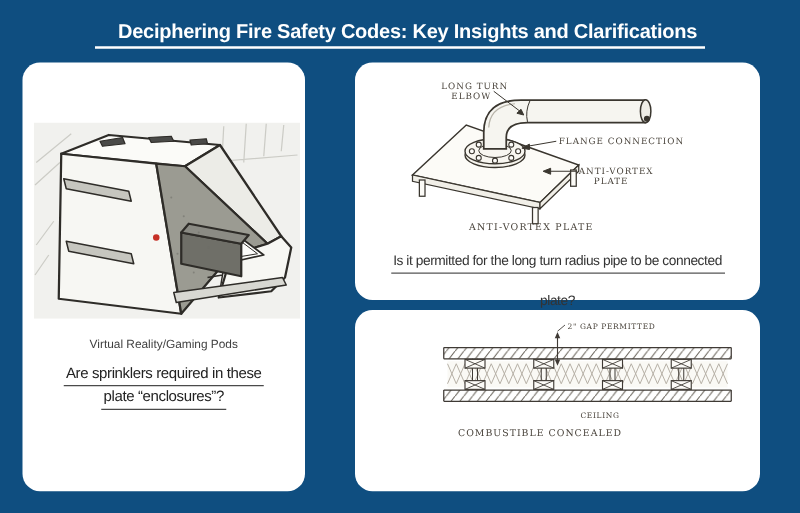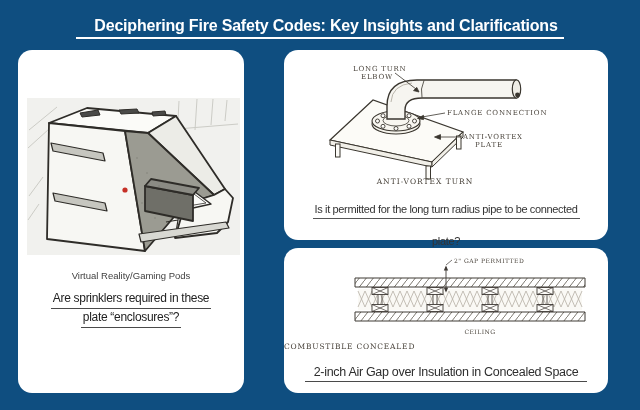--- a/index.html
+++ b/index.html
@@ -23,21 +23,21 @@
   .q-left{left:0;top:240px;width:226px;font-size:12px;letter-spacing:-0.3px;line-height:17px;text-align:center;}
   .q-tr{left:2px;top:152px;width:320px;font-size:11px;letter-spacing:-0.35px;line-height:15px;color:#333;}
   .q-tr .u{border-bottom:1.2px solid #555;}
   .u-tail{padding-right:18px;}
   .q-br{left:0;top:117px;width:324px;font-size:12.5px;letter-spacing:-0.3px;color:#2e2e2e;}
   .q-br .u{padding:0 9px 2px;}
   
   .hand{font-family:"DejaVu Serif",serif;fill:#4a443c;}
   .av-caption{position:absolute;left:41px;top:127px;width:200px;text-align:center;
               font-family:"DejaVu Serif",serif;font-size:7.5px;letter-spacing:1px;color:#4a443c;}
-  .cs-desc{position:absolute;left:0;top:94px;width:296px;text-align:left;
+  .cs-desc{position:absolute;left:0;top:94px;width:296px;text-align:center;
            font-family:"DejaVu Serif",serif;font-size:7.5px;letter-spacing:0.8px;
            line-height:9.5px;color:#4a443c;}
   svg{display:block;}
 </style>
 </head>
 <body>
 
 <div class="page">
 
   <div class="title-wrap">
@@ -127,21 +127,21 @@
       </g>
       <g stroke="#3a362f" stroke-width="0.8" fill="#3a362f">
         <path d="M70,17 L91,33" fill="none"></path>
           <path d="M94,36 L88.5,34.6 L91.8,31.4 Z"></path>
         <path d="M120,57 L97,61" fill="none"></path>
           <path d="M92.5,62.5 L98.5,59.3 L98.6,63.6 Z"></path>
         <path d="M136,81 L113,81" fill="none"></path>
           <path d="M109.5,81 L115.5,78.6 L115.5,83.4 Z"></path>
       </g>
     </svg>
-    <div class="av-caption">ANTI-VORTEX TURN</div>
+    <div class="av-caption">ANTI-VORTEX PLATE</div>
     <div class="q q-tr">
       <span class="u">Is it permitted for the long turn radius pipe to be connected</span><br>
       <br>
       <span class="u u-tail">plate?</span>
     </div>
   </section>
 
   <section class="card card-br">
     <svg style="position:absolute;left:66px;top:6px;" width="240" height="84" viewBox="0 0 240 84">
       <defs>
@@ -184,18 +184,15 @@
         <path d="M96,38.5 L93.8,33.5 L98.2,33.5 Z" stroke="none"></path>
       </g>
       <g class="hand" font-size="6" letter-spacing="0.5">
         <text x="104" y="9">2" GAP PERMITTED</text>
         <text x="130" y="80" text-anchor="middle">CEILING</text>
       </g>
     </svg>
     <div class="cs-desc">
       <div>COMBUSTIBLE CONCEALED</div>
     </div>
-    <div class="q q-br">
-      <span class="u">2-inch Air Gap over Insulation in Concealed Space</span>
-    </div>
   </section>
 
 </div>
 
 </body></html>

